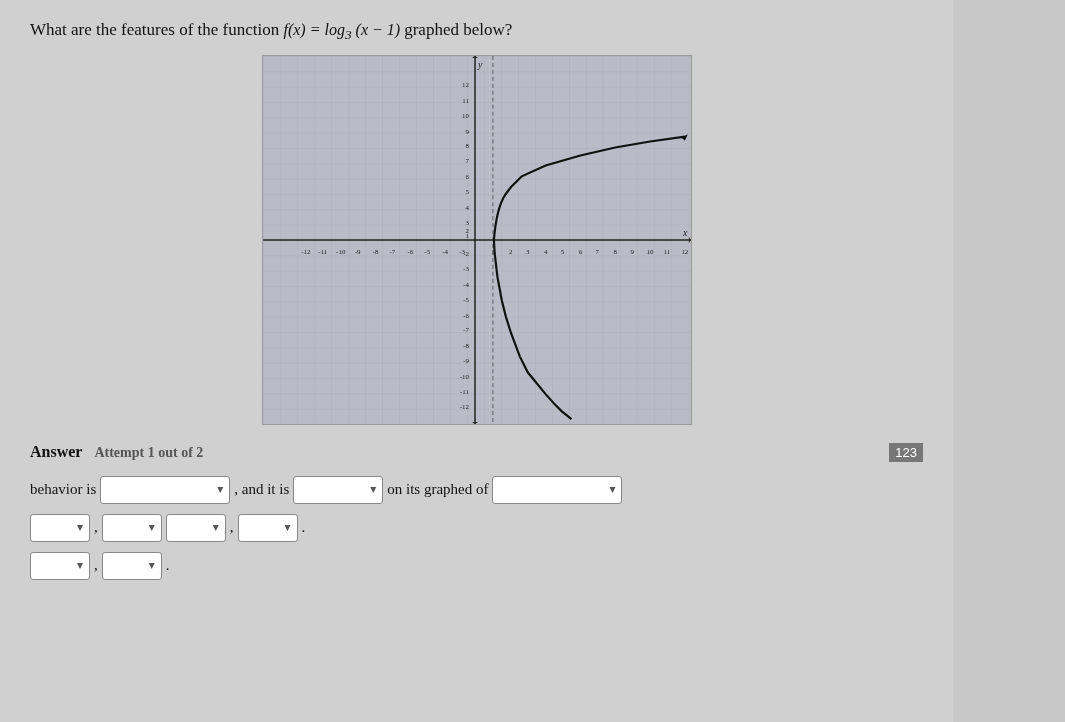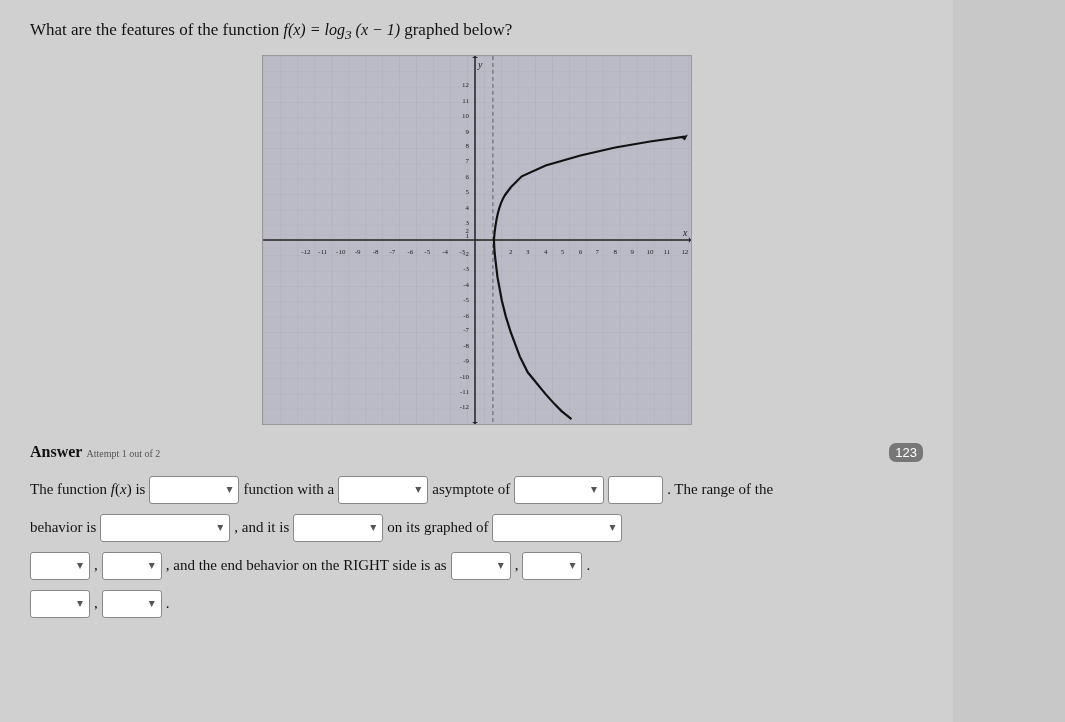--- a/index.html
+++ b/index.html
@@ -43,23 +43,24 @@
     .answer-section {
       margin-top: 10px;
     }
     .answer-label {
       font-size: 16px;
       font-weight: bold;
       color: #111;
       display: inline;
     }
     .attempt-label {
-      font-size: 10px;
+      font-size: 14px;
       color: #555;
-      font-weight: normal;
+      font-weight: bold;
+      margin-left: 8px;
     }
     .answer-rows {
       margin-top: 14px;
     }
     .answer-row {
       display: flex;
       align-items: center;
       margin-bottom: 10px;
       flex-wrap: wrap;
       gap: 4px;
@@ -107,21 +108,21 @@
       height: 28px;
     }
     .math-formula {
       font-style: italic;
       font-size: 16px;
     }
     .help-icon {
       float: right;
       background: #777;
       color: white;
-      border-radius: 7px;
+      border-radius: 0;
       padding: 2px 6px;
       font-size: 13px;
       font-family: Arial, sans-serif;
     }
   </style>
 </head>
 <body>
 
 <div class="page">
 
@@ -247,45 +248,34 @@
     <div style="display:flex; justify-content:space-between; align-items:center;">
       <div>
         <span class="answer-label">Answer</span>
         <span class="attempt-label">Attempt 1 out of 2</span>
       </div>
       <div class="help-icon">123</div>
     </div>
 
     <div class="answer-rows">
 
-      <div class="answer-row">
-        <span class="static-text">The function <i>f</i>(<i>x</i>) is</span>
-        <div class="dropdown"></div>
-        <span class="static-text">function with a</span>
-        <div class="dropdown"></div>
-        <span class="static-text">asymptote of</span>
-        <div class="dropdown"></div>
-        <div class="input-box"></div>
-        <span class="static-text">. The range of the</span>
-      </div>
 
       <div class="answer-row">
         <span class="static-text">behavior is</span>
         <div class="dropdown dropdown-wide"></div>
         <span class="static-text">, and it is</span>
         <div class="dropdown"></div>
         <span class="static-text">on its graphed of</span>
         <div class="dropdown dropdown-wide"></div>
       </div>
 
       <div class="answer-row">
         <div class="dropdown dropdown-narrow"></div>
         <span class="static-text">,</span>
         <div class="dropdown dropdown-narrow"></div>
-        <span class="static-text">, and the end behavior on the RIGHT side is as</span>
         <div class="dropdown dropdown-narrow"></div>
         <span class="static-text">,</span>
         <div class="dropdown dropdown-narrow"></div>
         <span class="static-text">.</span>
       </div>
 
       <div class="answer-row">
         <div class="dropdown dropdown-narrow"></div>
         <span class="static-text">,</span>
         <div class="dropdown dropdown-narrow"></div>

